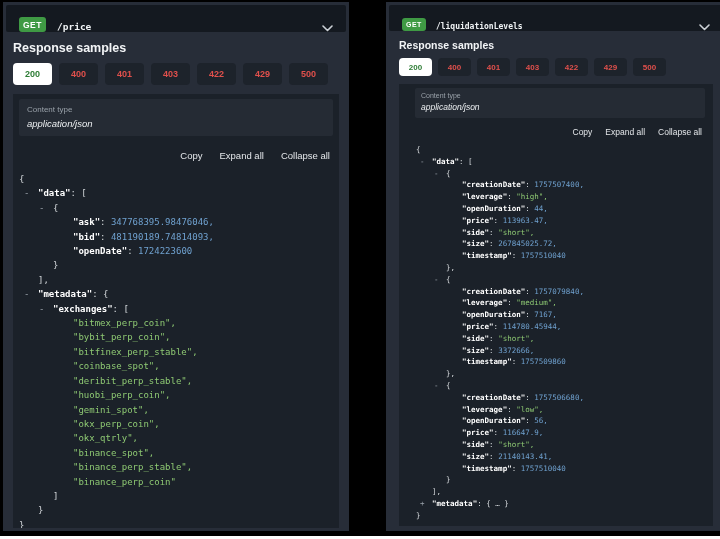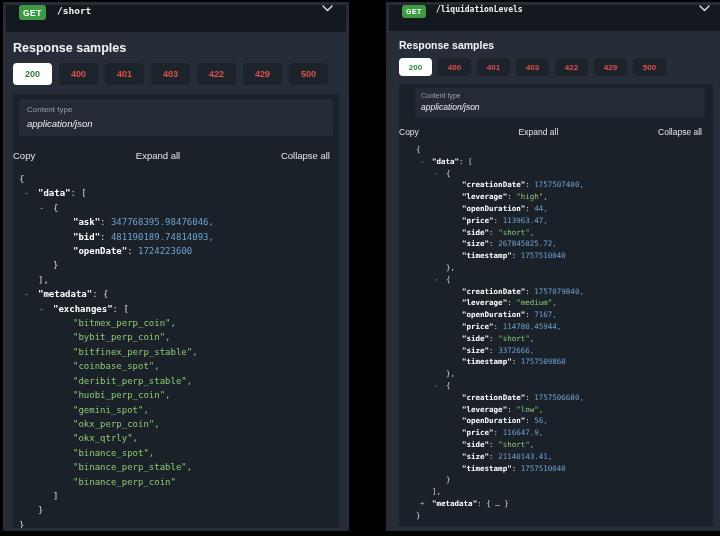--- a/index.html
+++ b/index.html
@@ -9,21 +9,21 @@
     background:#ffffff;
     font-family:"Liberation Sans", sans-serif;
   }
   .backdrop { position:absolute; left:0; top:0; width:720px; height:536px; background:#000; }
 
   .panel { position:absolute; top:2px; height:529px; background:#272d38; overflow:hidden; }
   .panel--lg { left:3px;   width:346px; }
   .panel--sm { left:386px; width:340px; }
 
   
-  .endpoint { margin:3px; background:#141920; border-radius:2px; display:flex; align-items:flex-start; }
+  .endpoint { margin:3px; background:#141920; border-radius:2px; display:flex; align-items:flex-end; }
   .panel--lg .endpoint { height:27px; padding:0 13px; gap:11px; }
   .panel--sm .endpoint { height:26px; padding:0 13px; gap:10px; }
   .method {
     background:var(--c-method_badge,#3f9a44); color:#fff; font-weight:bold; border-radius:3px;
     display:flex; align-items:center; justify-content:center; letter-spacing:.5px;
   }
   .panel--lg .method { min-width:27px; height:15px; font-size:8.5px; padding:0 4px; }
   .panel--sm .method { min-width:23px; height:13px; font-size:7px;  padding:0 4px; }
   .path { font-family:"DejaVu Sans Mono", monospace; font-weight:bold; color:#f0f3f5; }
   .panel--lg .path { font-size:9.5px; }
@@ -53,21 +53,21 @@
   .ctype { background:#252b34; border-radius:2px; cursor:pointer; }
   .panel--lg .ctype { margin:5px 6px 0 6px;  padding:6px 8px 7px; }
   .panel--sm .ctype { margin:4px 8px 0 16px; padding:4px 6px 6px; }
   .ctype-label { color:#99a1a9; }
   .panel--lg .ctype-label { font-size:8px; }
   .panel--sm .ctype-label { font-size:7px; }
   .ctype-value { color:#eceff1;font-style:italic; }
   .panel--lg .ctype-value { font-size:9.5px; margin-top:4px; }
   .panel--sm .ctype-value { font-size:8.5px; margin-top:3px; }
 
-  .actions { display:flex; justify-content:space-between; color:#e3e6e9; }
+  .actions { display:flex; justify-content:flex-end; color:#e3e6e9; }
   .panel--lg .actions { gap:17px; margin:14px 9px 0 0;  font-size:9.5px; }
   .panel--sm .actions { gap:13px; margin:9px 11px 0 0;  font-size:8.5px; }
   .action { cursor:pointer; }
 
   .code { font-family:"DejaVu Sans Mono", monospace; margin:0; }
   .panel--lg .code { font-size:9px;   line-height:14.4px; margin:11px 0 0 6px; }
   .panel--sm .code { font-size:7.5px; line-height:11.8px; margin:7px 0 0 17px; }
   .line { white-space:pre; color:#d6dadd; }
   .marker { color:#9aa2aa; display:inline-block; cursor:pointer; }
   .panel--lg .marker { width:14px; }
@@ -78,21 +78,21 @@
   .tok-str { color:var(--c-json_string,#8ec973); }
 </style>
 </head>
 <body>
 
 <div class="backdrop"></div>
 <div id="panels">
   <section class="panel panel--lg">
     <header class="endpoint">
       <span class="method">GET</span>
-      <code class="path">/short</code>
+      <code class="path">/price</code>
       <span class="chevron">
         <svg width="11" height="7" viewBox="0 0 11 7">
             <polyline points="1,1 5.5,5.5 10,1" fill="none" stroke="currentColor" stroke-width="1.6" stroke-linecap="round" stroke-linejoin="round"></polyline>
           </svg>
       </span>
     </header>
     <h3 class="samples-title">Response samples</h3>
     <div class="tabs">
         <button class="tab active">200</button>
         <button class="tab">400</button>

